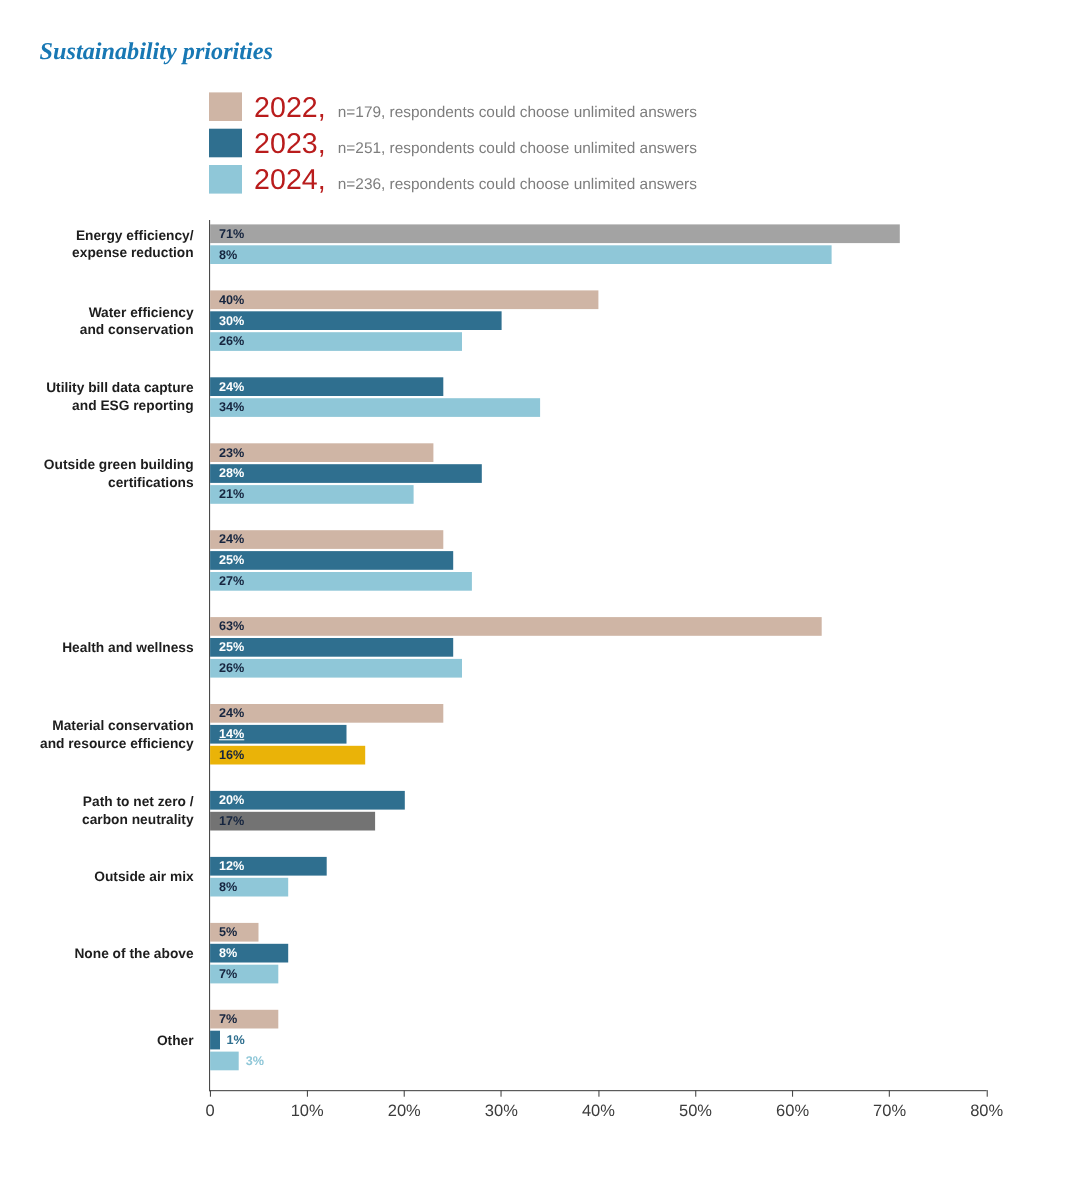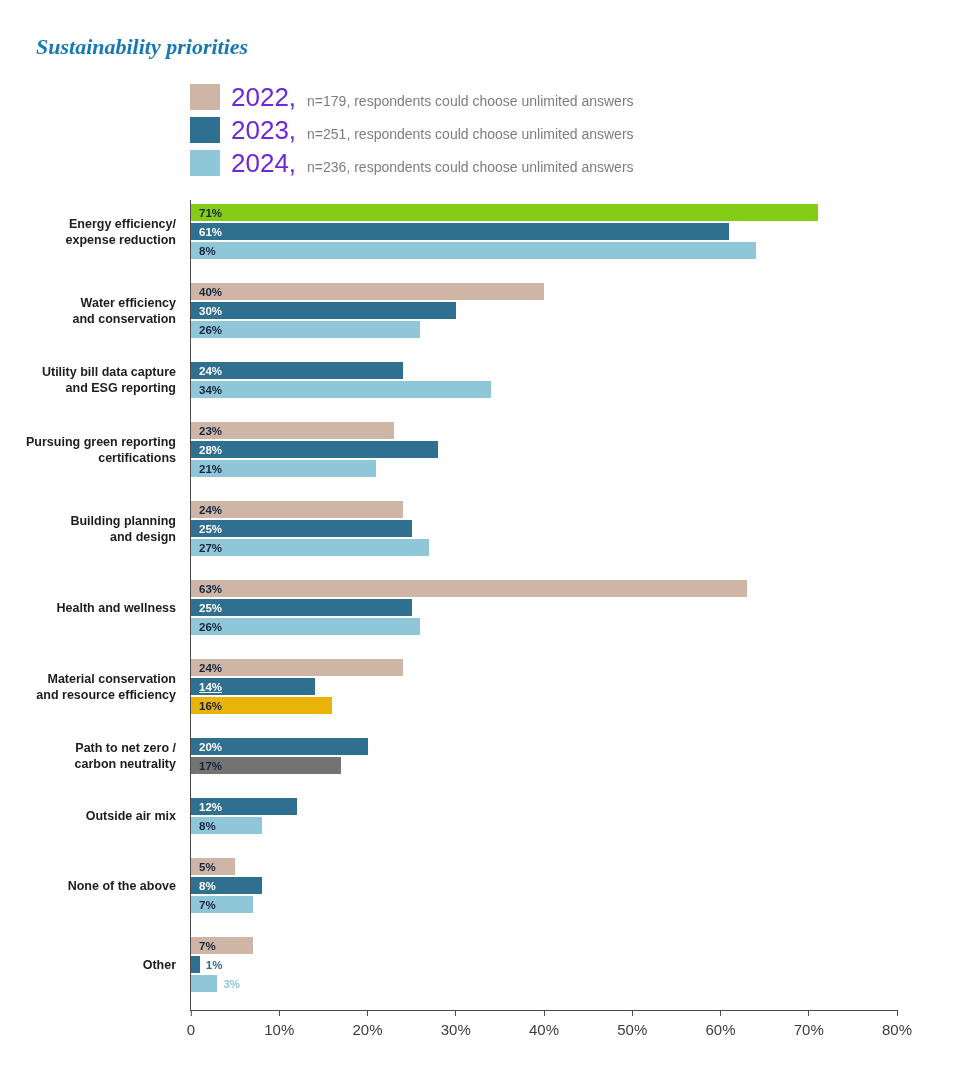--- a/index.html
+++ b/index.html
@@ -10,21 +10,21 @@
   }
   .title{
     margin:34px 0 0 36px;
     font-family:"Liberation Serif", serif;
     font-style:italic;font-weight:600;
     font-size:22px;color:#1878b4;
   }
   .legend{margin:24px 0 0 190px;display:flex;flex-direction:column;gap:7px;}
   .legend-row{display:flex;align-items:center;gap:11px;}
   .swatch{width:30px;height:26px;flex:0 0 auto;}
-  .legend-year{font-size:26px;color:#6d28d9;line-height:1;text-align:right;}
+  .legend-year{font-size:26px;color:#b91c1c;line-height:1;text-align:right;}
   .legend-note{font-size:14px;color:#7d7d7d;margin-top:7px;}
   .chart{margin-top:24px;padding-left:190px;padding-right:75px;position:relative;}
   .plot{
     position:relative;
     border-left:1px solid #4a4a4a;
     border-bottom:1px solid #4a4a4a;
     display:flex;flex-direction:column;gap:24px;
     padding:4px 0 18px 0;
   }
   .bar-group{position:relative;display:flex;flex-direction:column;gap:2px;}
@@ -66,27 +66,22 @@
       <span class="legend-note">n=236, respondents could choose unlimited answers</span>
     </div>
   </div>
 
 <div class="chart">
   <div class="plot" id="plot">
     <div class="bar-group">
         <div class="category-label">Energy efficiency/
 expense reduction</div>
         <div class="bar-row">
-          <div class="bar" style="width: 88.75%; background: #84cc16;">
+          <div class="bar" style="width: 88.75%; background: #a3a3a3;">
             <span class="bar-label-in" style="color: rgb(22, 37, 63);">71%</span>
-          </div>
-        </div>
-        <div class="bar-row">
-          <div class="bar" style="width: 76.25%; background: rgb(47, 111, 143);">
-            <span class="bar-label-in" style="color: rgb(255, 255, 255);">61%</span>
           </div>
         </div>
         <div class="bar-row">
           <div class="bar" style="width: 80%; background: rgb(143, 199, 216);">
             <span class="bar-label-in" style="color: rgb(22, 37, 63);">8%</span>
           </div>
         </div>
       </div>
       <div class="bar-group">
         <div class="category-label">Water efficiency
@@ -115,41 +110,39 @@
             <span class="bar-label-in" style="color: rgb(255, 255, 255);">24%</span>
           </div>
         </div>
         <div class="bar-row">
           <div class="bar" style="width: 42.5%; background: rgb(143, 199, 216);">
             <span class="bar-label-in" style="color: rgb(22, 37, 63);">34%</span>
           </div>
         </div>
       </div>
       <div class="bar-group">
-        <div class="category-label">Pursuing green reporting
+        <div class="category-label">Outside green building
 certifications</div>
         <div class="bar-row">
           <div class="bar" style="width: 28.75%; background: rgb(207, 181, 165);">
             <span class="bar-label-in" style="color: rgb(22, 37, 63);">23%</span>
           </div>
         </div>
         <div class="bar-row">
           <div class="bar" style="width: 35%; background: rgb(47, 111, 143);">
             <span class="bar-label-in" style="color: rgb(255, 255, 255);">28%</span>
           </div>
         </div>
         <div class="bar-row">
           <div class="bar" style="width: 26.25%; background: rgb(143, 199, 216);">
             <span class="bar-label-in" style="color: rgb(22, 37, 63);">21%</span>
           </div>
         </div>
       </div>
       <div class="bar-group">
-        <div class="category-label">Building planning
-and design</div>
         <div class="bar-row">
           <div class="bar" style="width: 30%; background: rgb(207, 181, 165);">
             <span class="bar-label-in" style="color: rgb(22, 37, 63);">24%</span>
           </div>
         </div>
         <div class="bar-row">
           <div class="bar" style="width: 31.25%; background: rgb(47, 111, 143);">
             <span class="bar-label-in" style="color: rgb(255, 255, 255);">25%</span>
           </div>
         </div>

